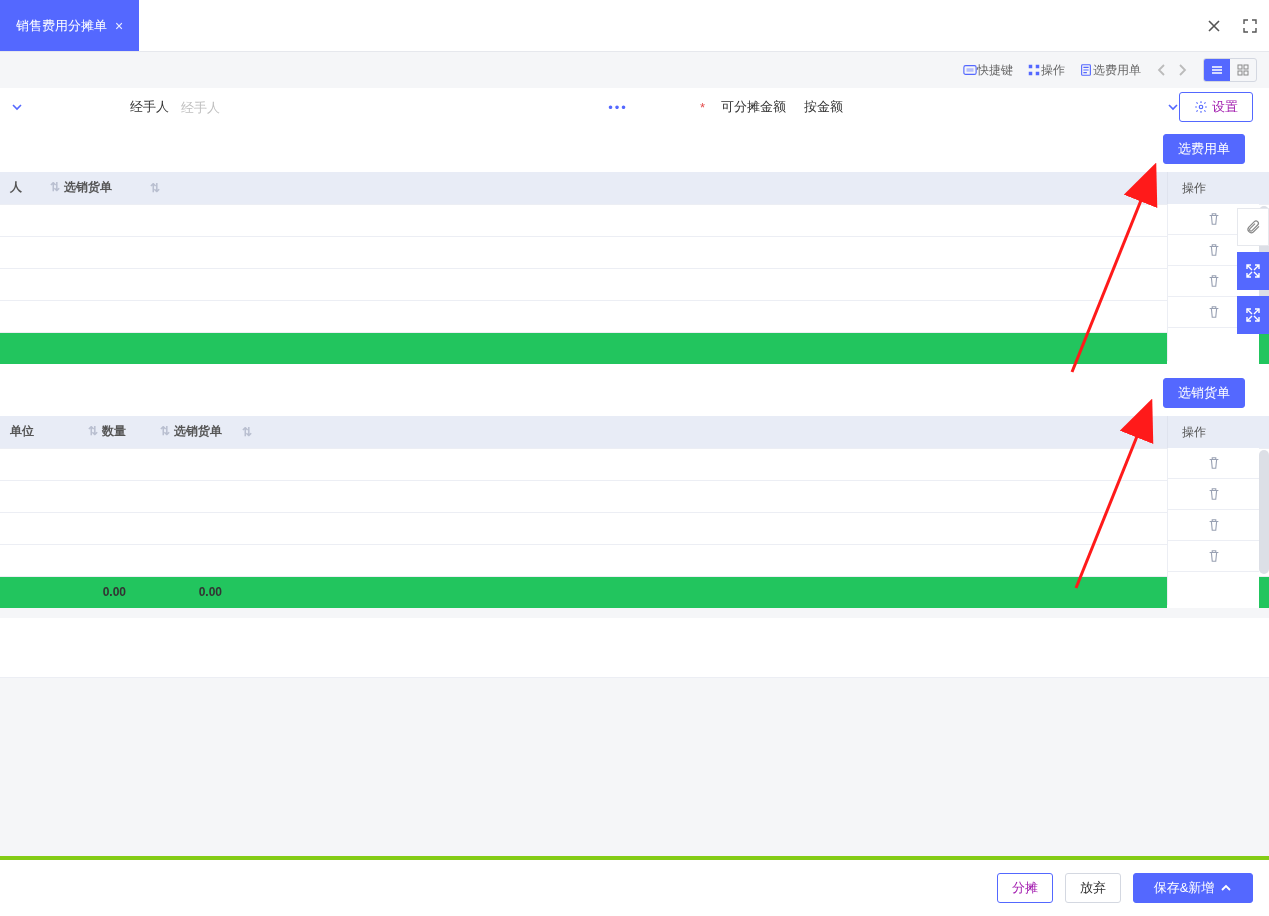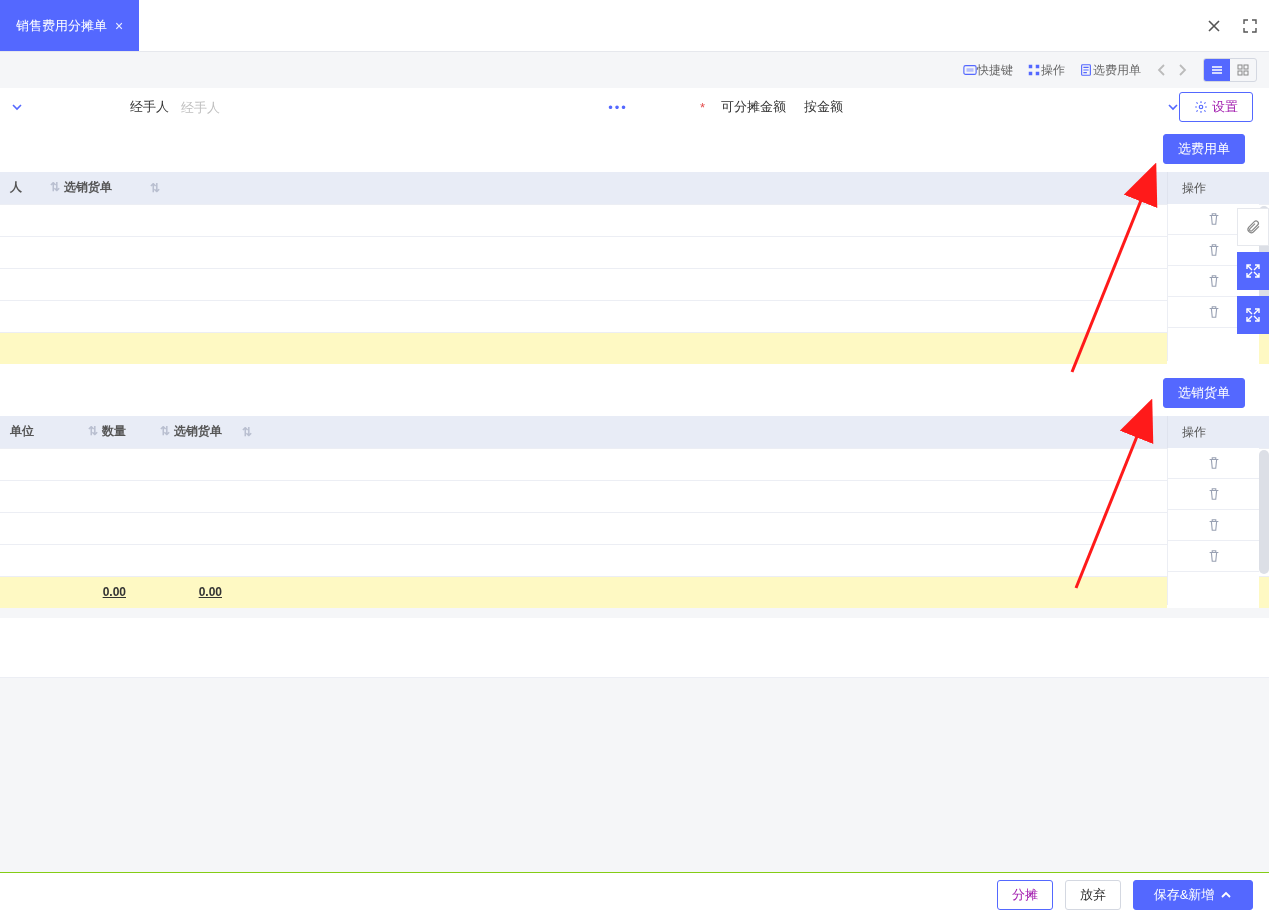--- a/index.html
+++ b/index.html
@@ -43,40 +43,40 @@
   .section-action { display: flex; justify-content: flex-end; padding: 8px 24px 8px 0; background: #fff; }
 
   
   .table { width: 100%; border-collapse: collapse; table-layout: fixed; background: #fff; }
   .thead { background: #e8ecf6; }
   .th, .td { height: 32px; padding: 0 10px; border-bottom: 1px solid #eceef4; font-size: 12px; }
   .th { color: #555; text-align: left; white-space: nowrap; }
   .sort { color: #b9bfd0; margin-right: 4px; }
   .help { color: #a9afc1; margin-left: 2px; }
   .right { text-align: right; }
-  .totals { background: #fef9c3; font-weight: 700; text-decoration: underline; }
+  .totals { background: #22c55e; font-weight: 700; }
   .totals .td { border-bottom: none; }
   .trash { color: #99a1b3; cursor: pointer; display: inline-flex; }
   .trash svg { width: 14px; height: 14px; }
 
   .wrap-table { position: relative; }
   .scroll-stub { position: absolute; top: 34px; bottom: 0; right: 0; width: 10px; background: #dcdfe6; border-radius: 5px; }
 
   .gap-strip { height: 10px; background: #f5f6f8; }
 
   
   .side-dock { position: absolute; right: 0; top: 208px; display: flex; flex-direction: column; gap: 6px; z-index: 30; }
   .dock-item { width: 32px; height: 38px; display: flex; align-items: center; justify-content: center; background: #5468ff; color: #fff; cursor: pointer; }
   .dock-item.first { background: #fff; color: #666; border: 1px solid #e6e8ed; }
 
   
   .arrow-svg { position: absolute; pointer-events: none; z-index: 20; }
 
   
-  .footer { position: absolute; left: 0; right: 0; bottom: 0; height: 44px; background: #fff; border-top: 1px solid #84cc16; display: flex; align-items: center; justify-content: flex-end; gap: 12px; padding: 16px 16px; }
+  .footer { position: absolute; left: 0; right: 0; bottom: 0; height: 60px; background: #fff; border-top: 4px solid #84cc16; display: flex; align-items: center; justify-content: flex-end; gap: 12px; padding: 16px 16px; }
   .btn-plain { background: #fff; color: #333; border: 1px solid #d4d8e1; }
   .btn-primary-wide { min-width: 120px; gap: 6px; }
 
   
   .fixed-op { position: absolute; right: 10px; top: 0; bottom: 0; width: 92px; background: #fff; }
   .fixed-op .op-head { height: 32px; background: #e8ecf6; display: flex; align-items: center; padding-left: 14px; font-size: 12px; color: #555; border-left: 1px solid #dfe3ee; }
   .fixed-op .op-row { height: 31px; display: flex; align-items: center; justify-content: center; border-left: 1px solid #eceef4; border-bottom: 1px solid #eceef4; }
   .fixed-op .op-foot-space { height: 33px; border-left: 1px solid #eceef4; }
   
   

